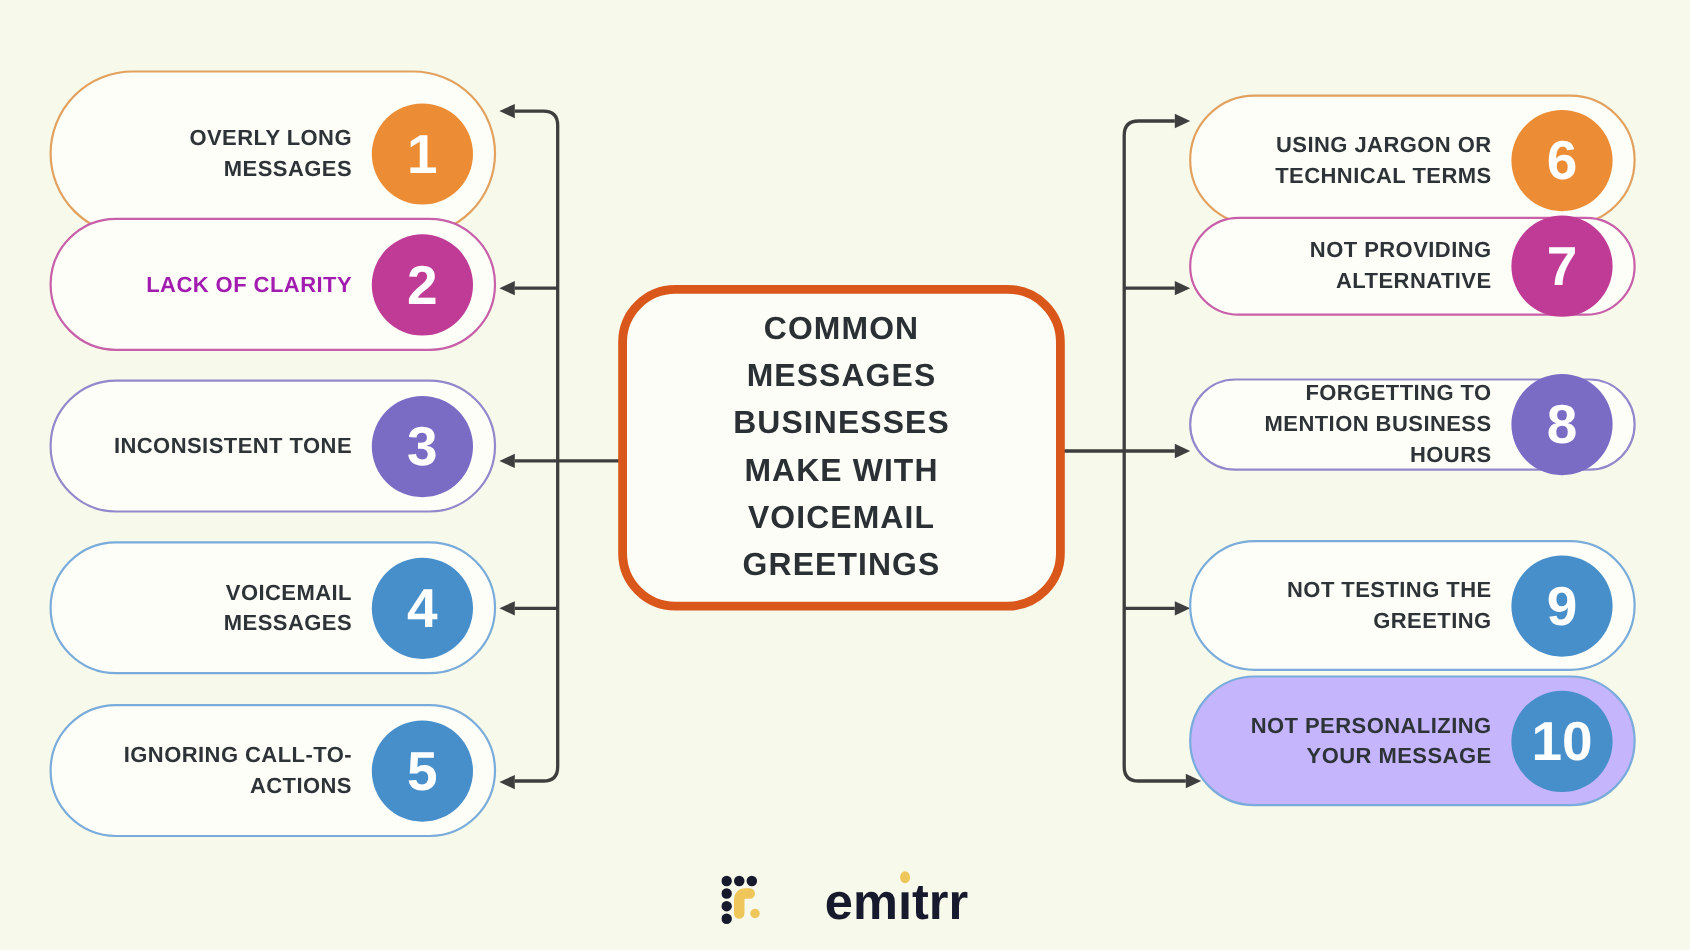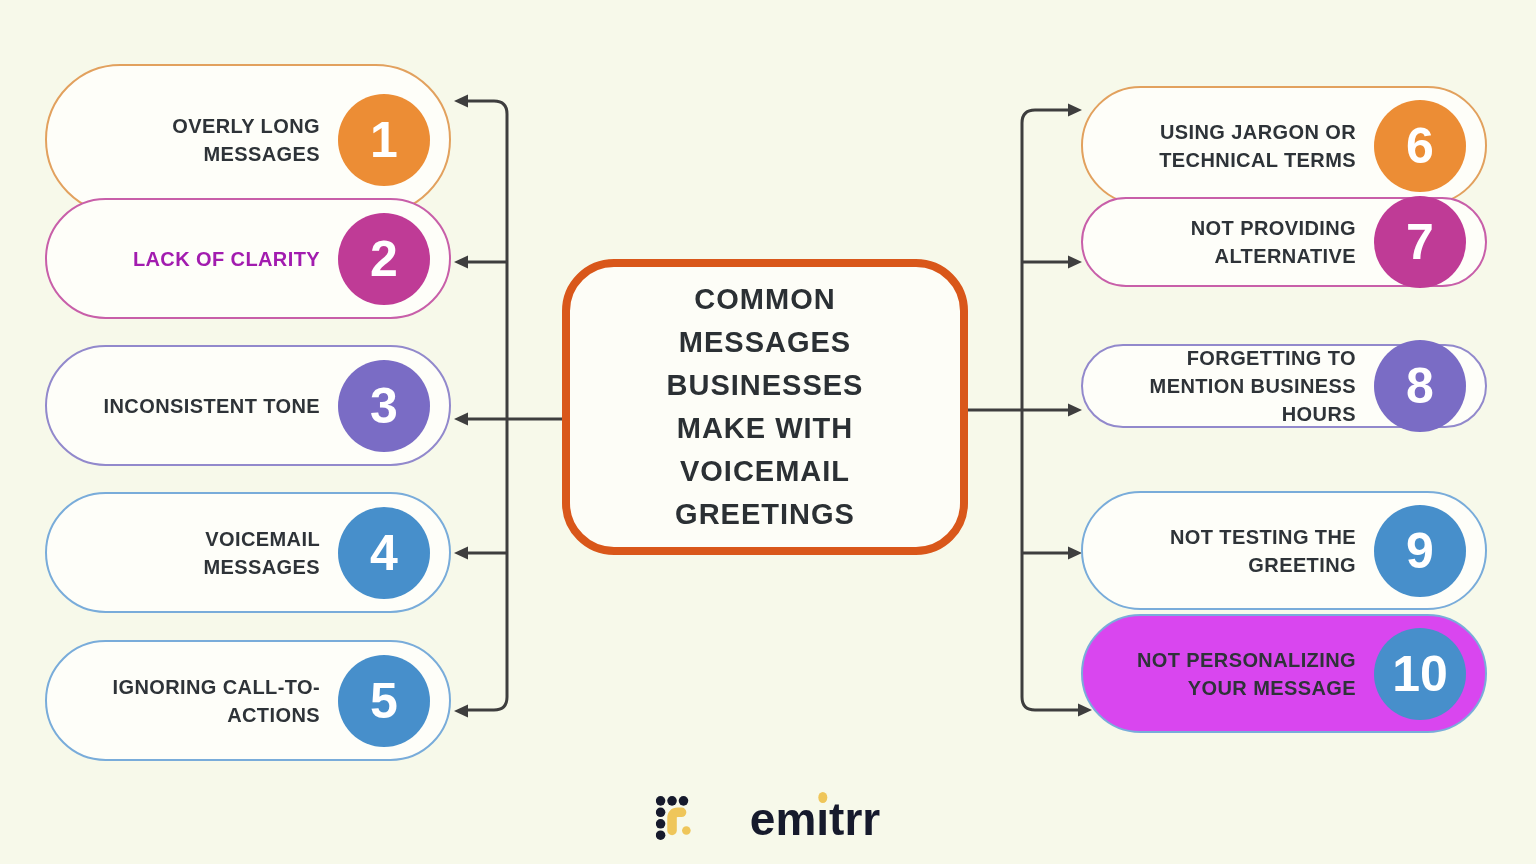--- a/index.html
+++ b/index.html
@@ -145,21 +145,21 @@
   <div class="pill" style="left: 1081px; top: 491px; height: 119px; border-color: rgb(121, 172, 218); background: rgb(254, 254, 249);">
     <div class="pill-text">
         <div class="pill-lines" style="color: rgb(46, 51, 56);">
       <div>NOT TESTING THE</div>
       <div>GREETING</div>
     </div>
       </div>
     <div class="pill-num" style="background: rgb(71, 143, 203); color: rgb(255, 255, 255);">9</div>
   </div>
 
-  <div class="pill" style="left: 1081px; top: 614px; height: 119px; border-color: rgb(121, 172, 218); background: #d946ef;">
+  <div class="pill" style="left: 1081px; top: 614px; height: 119px; border-color: rgb(121, 172, 218); background: #c4b5fd;">
     <div class="pill-text">
         <div class="pill-lines" style="color: rgb(46, 51, 56);">
       <div>NOT PERSONALIZING</div>
       <div>YOUR MESSAGE</div>
     </div>
       </div>
     <div class="pill-num" style="background: rgb(71, 143, 203); color: rgb(255, 255, 255);">10</div>
   </div>
 
   <div class="center-box" style="border-color: rgb(217, 87, 26); background: rgb(253, 253, 247);">

